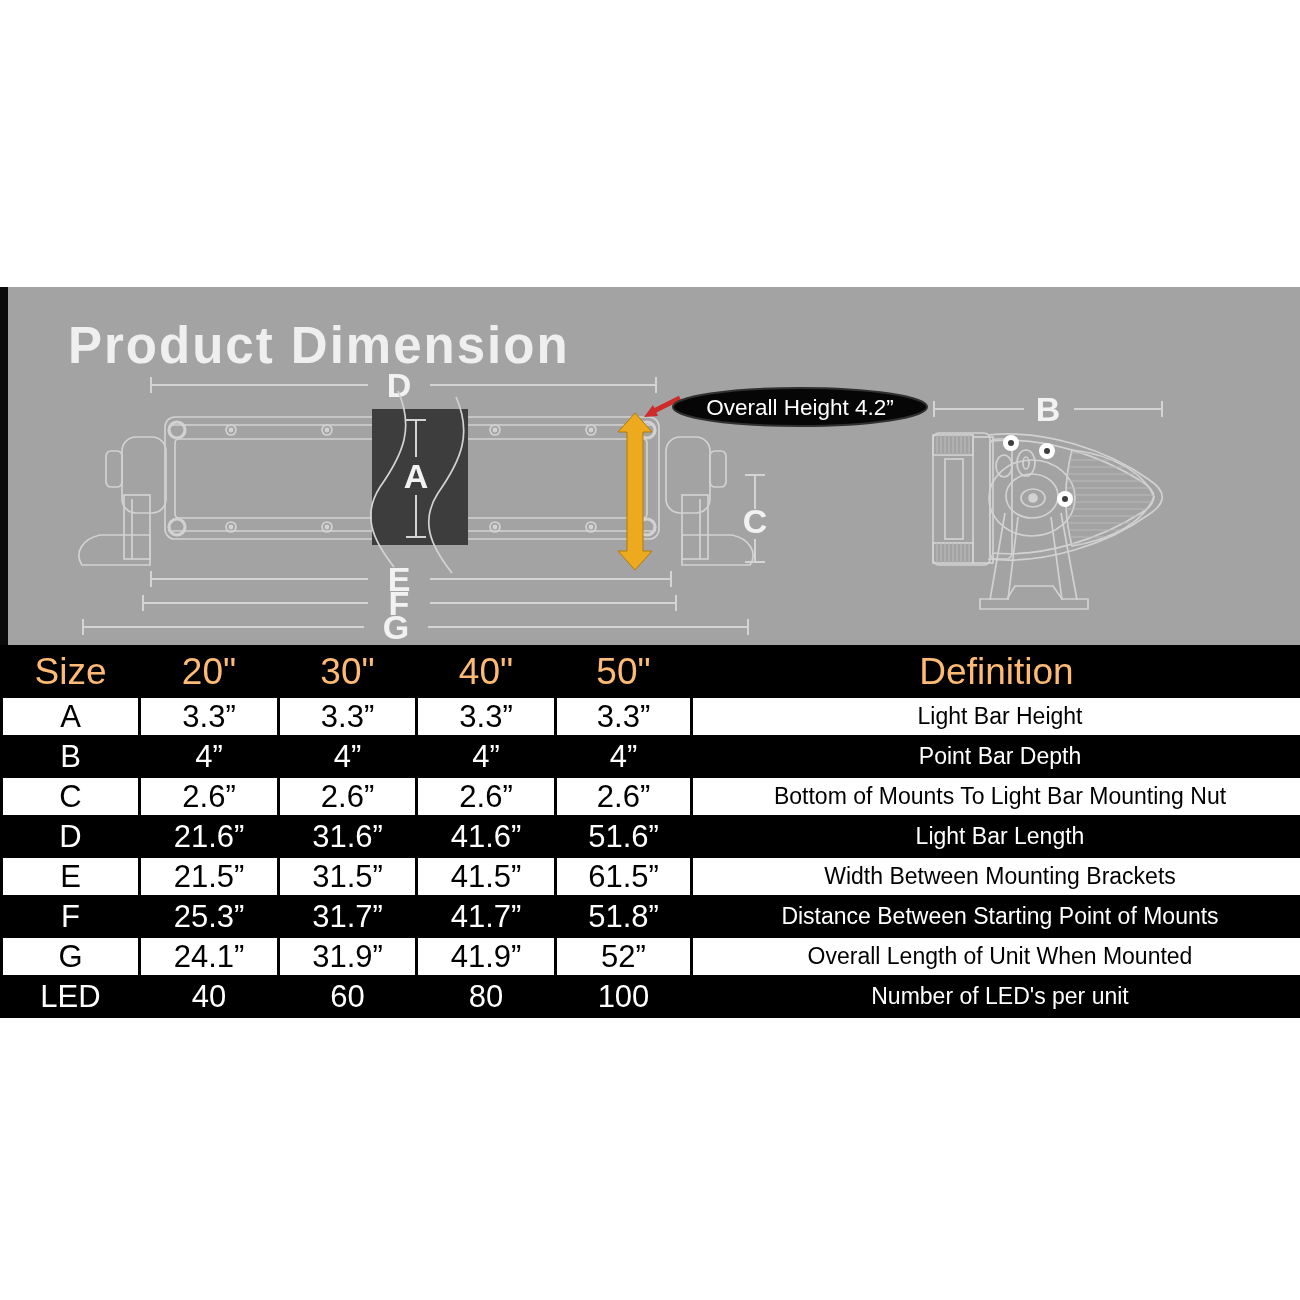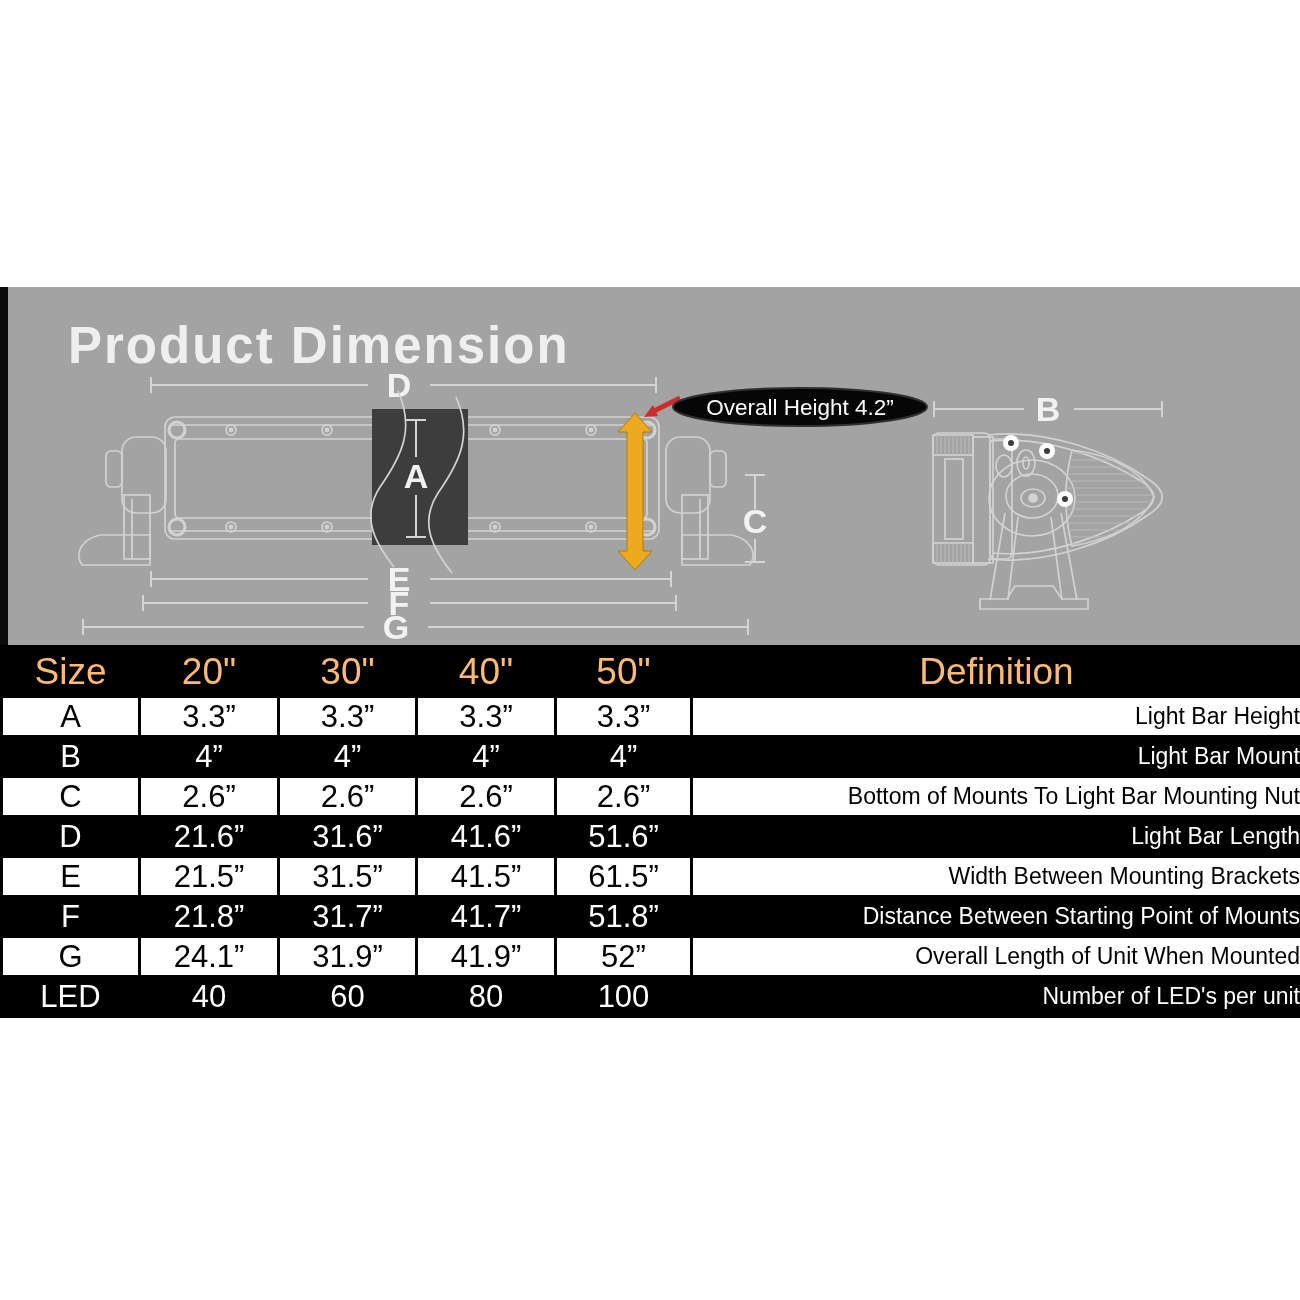--- a/index.html
+++ b/index.html
@@ -19,21 +19,21 @@
   .spec-table th{
     background:#000;color:#fdba74;font-weight:400;font-size:37px;
     height:47px;padding:0;border:3px solid #000;line-height:1;
   }
   .spec-table td{
     font-size:31px;text-align:center;height:37px;padding:0;
     border:3px solid #000;line-height:1;overflow:hidden;white-space:nowrap;
   }
   .spec-table tr.light td{background:#fff;color:#000;}
   .spec-table tr.dark td{background:#000;color:#fff;}
-  .spec-table td.def{text-align:right;font-size:23px;padding-left:7px;}
+  .spec-table td.def{text-align:center;font-size:23px;padding-left:7px;}
   .dimline{stroke:#d4d4d4;stroke-width:2;fill:none;}
   .draw{stroke:#d2d2d2;stroke-width:1.7;fill:none;}
   .drawthin{stroke:#b9b9b9;stroke-width:1.2;fill:none;}
   .dimlabel{fill:#f2f2f2;font-size:34px;font-weight:600;text-anchor:middle;}
 </style>
 </head>
 <body>
 
 <div class="stage">
 
@@ -208,21 +208,21 @@
       <td>3.3”</td>
       <td>3.3”</td>
       <td class="def">Light Bar Height</td>
     </tr>
     <tr class="dark">
       <td>B</td>
       <td>4”</td>
       <td>4”</td>
       <td>4”</td>
       <td>4”</td>
-      <td class="def">Light Bar Mount</td>
+      <td class="def">Point Bar Depth</td>
     </tr>
     <tr class="light">
       <td>C</td>
       <td>2.6”</td>
       <td>2.6”</td>
       <td>2.6”</td>
       <td>2.6”</td>
       <td class="def">Bottom of Mounts To Light Bar Mounting Nut</td>
     </tr>
     <tr class="dark">
@@ -236,21 +236,21 @@
     <tr class="light">
       <td>E</td>
       <td>21.5”</td>
       <td>31.5”</td>
       <td>41.5”</td>
       <td>61.5”</td>
       <td class="def">Width Between Mounting Brackets</td>
     </tr>
     <tr class="dark">
       <td>F</td>
-      <td>21.8”</td>
+      <td>25.3”</td>
       <td>31.7”</td>
       <td>41.7”</td>
       <td>51.8”</td>
       <td class="def">Distance Between Starting Point of Mounts</td>
     </tr>
     <tr class="light">
       <td>G</td>
       <td>24.1”</td>
       <td>31.9”</td>
       <td>41.9”</td>

